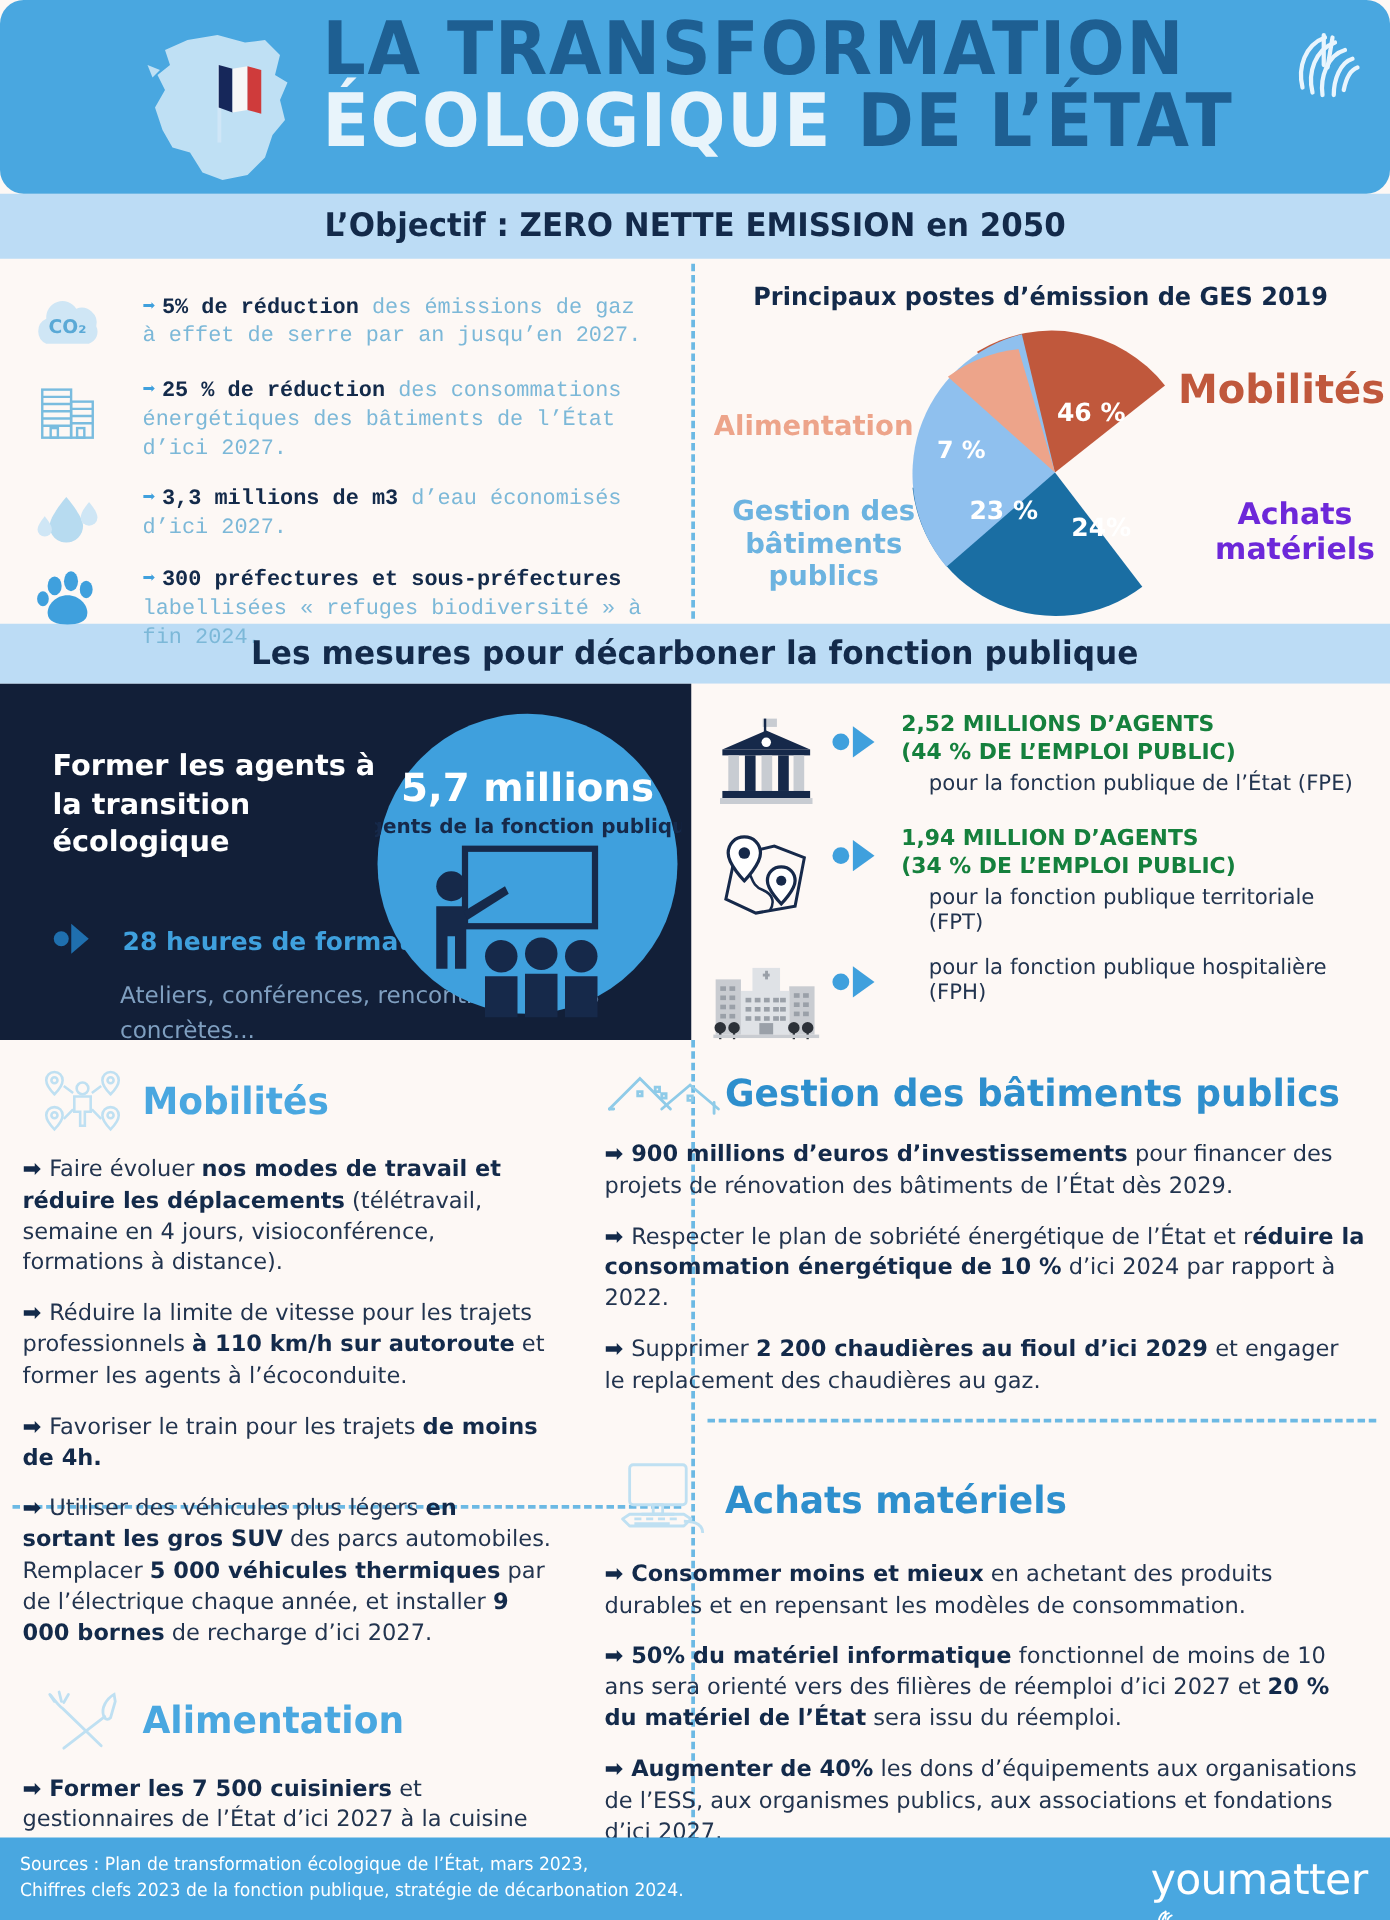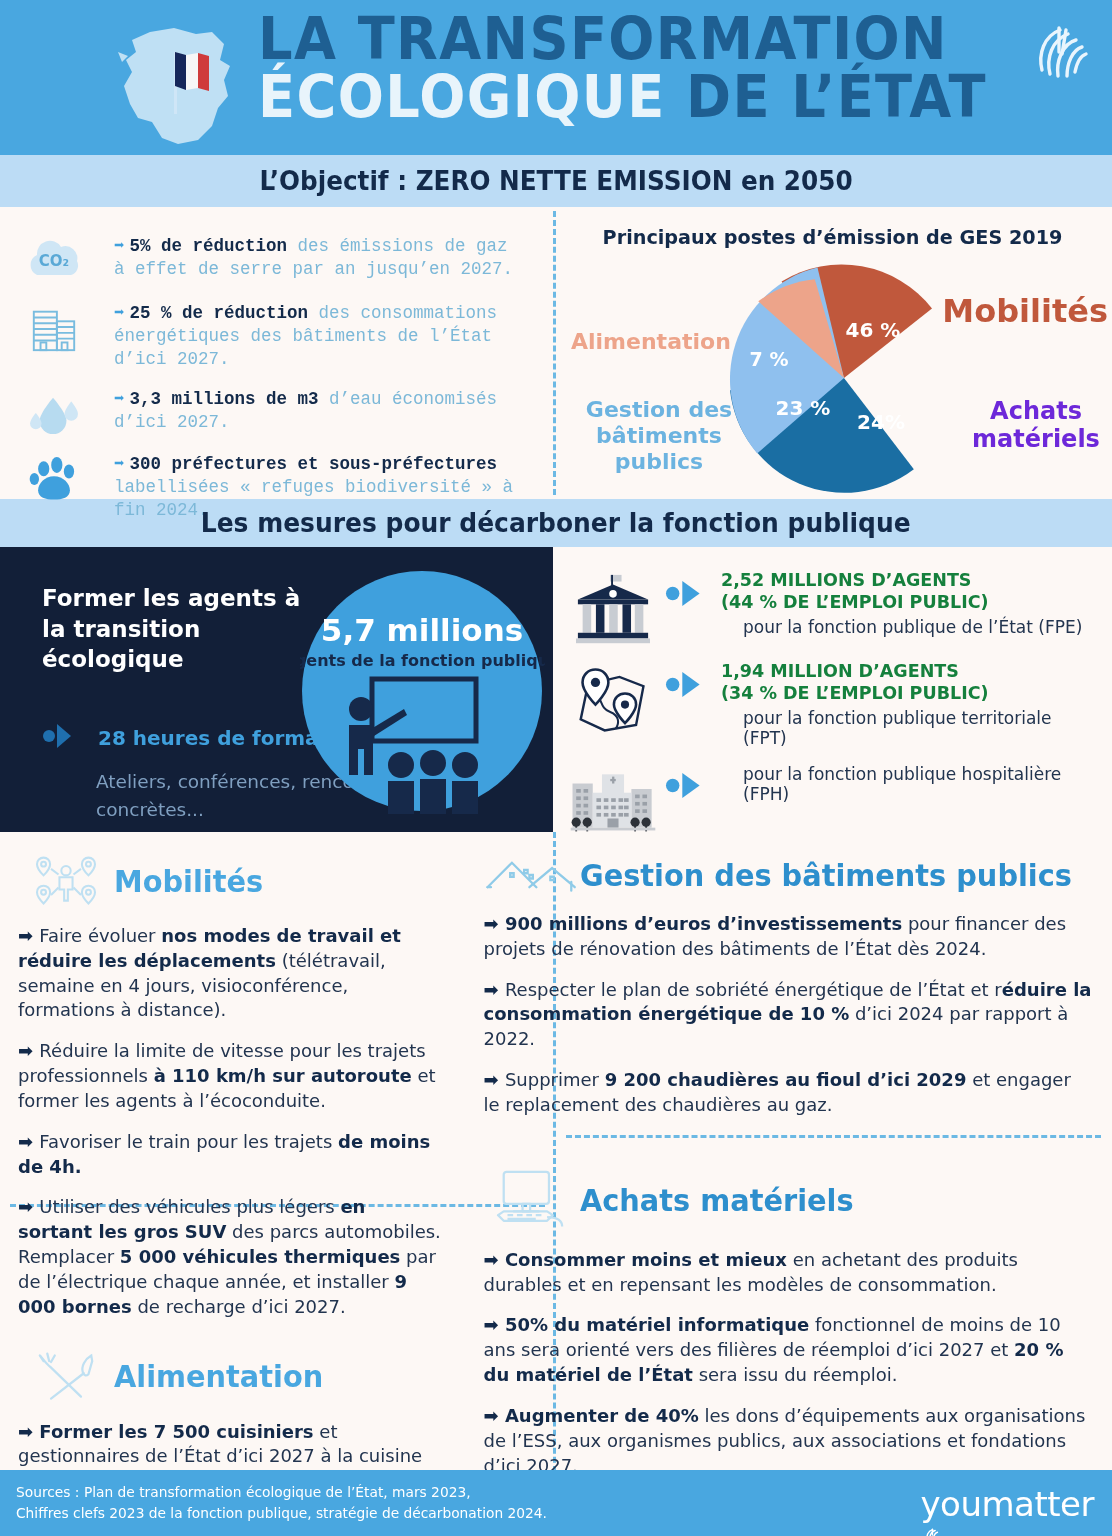--- a/index.html
+++ b/index.html
@@ -13,21 +13,21 @@
     background:#fdf8f5;
     overflow:hidden;
     margin:0 auto;
   }
 
   
   .header{
     position:relative;
     height:155px;
     background:#49a7e0;
-    display:flex; align-items:center;
+    display:flex; align-items:center;border-radius:19px;
   }
   .france-map{
     position:absolute; left:112px; top:22px;
     width:132px; height:128px;
   }
   .header-title{
     position:absolute; left:258px; top:12px;
     width:760px;
     line-height:0.93;
   }
@@ -106,21 +106,21 @@
   }
   .measures-band span{
     font-family:"DejaVu Sans", sans-serif;
     font-size:26px; font-weight:bold; color:#132a4a; transform:scaleX(0.96);
   }
 
   
   .dark-section{ position:relative; height:285px; display:flex; }
   .dark-left{
     width:553px; background:#121f38; position:relative;
-    padding:36px 0 0 42px;
+    padding:51px 0 0 42px;
   }
   .dl-title{
     font-family:"DejaVu Sans", sans-serif;
     font-size:23px; font-weight:bold; color:#ffffff; line-height:1.33;
     width:270px;
   }
   .dl-bullet{ display:flex; align-items:center; margin-top:48px; }
   .dl-bullet .chev{ margin-right:14px; }
   .dl-bullet span{
     font-family:"DejaVu Sans", sans-serif;
@@ -570,23 +570,23 @@
                 <path d="M4 38 L32 10 L60 38"></path>
                 <path d="M52 38 L78 16 L104 38"></path>
                 <path d="M30 22 h4 v4 h-4 Z M46 18 h4 v4 h-4 Z M52 24 h4 v4 h-4 Z M76 26 h4 v4 h-4 Z"></path>
                 <path d="M4 38 h4 M100 32 v10"></path>
               </g>
             </svg>
           </div>
           <h2 class="navyish">Gestion des bâtiments publics</h2>
         </div>
         <div id="batiments-bullets">
-            <div class="bullet"><span class="ar">➡ </span><b>900 millions d’euros d’investissements</b><span> pour financer des projets de rénovation des bâtiments de l’État dès 2024.</span></div>
+            <div class="bullet"><span class="ar">➡ </span><b>900 millions d’euros d’investissements</b><span> pour financer des projets de rénovation des bâtiments de l’État dès 2029.</span></div>
             <div class="bullet"><span class="ar">➡ </span><span>Respecter le plan de sobriété énergétique de l’État et r</span><b>éduire la consommation énergétique de 10 %</b><span> d’ici 2024 par rapport à 2022.</span></div>
-            <div class="bullet"><span class="ar">➡ </span><span>Supprimer </span><b>9 200 chaudières au fioul d’ici 2029</b><span> et engager le replacement des chaudières au gaz.</span></div>
+            <div class="bullet"><span class="ar">➡ </span><span>Supprimer </span><b>2 200 chaudières au fioul d’ici 2029</b><span> et engager le replacement des chaudières au gaz.</span></div>
           </div>
       </div>
 
       <div class="blk" style="padding-top:34px;">
         <div class="blk-head">
           <div class="bh-ic">
             <svg viewBox="0 0 88 70" width="84" height="66">
               <g fill="none" stroke="#bfe0f2" stroke-width="2.4" stroke-linejoin="round">
                 <rect x="14" y="4" width="48" height="34" rx="3"></rect>
                 <path d="M34 38 h8 v8 h-8 Z"></path>

